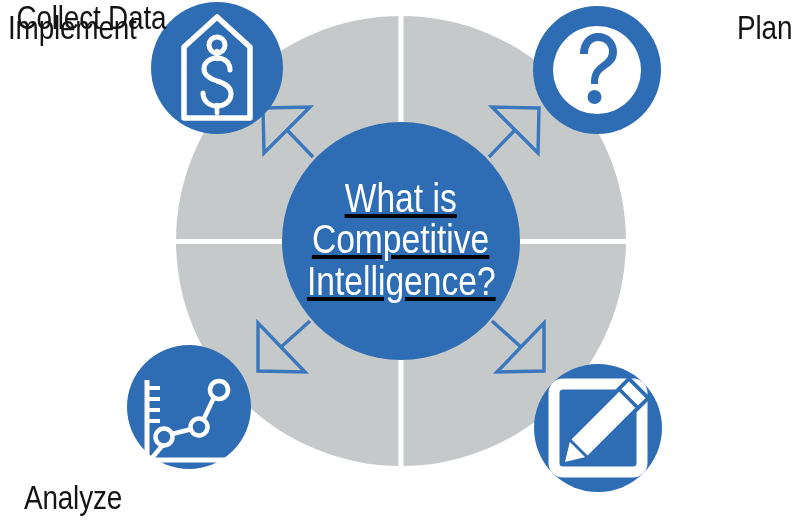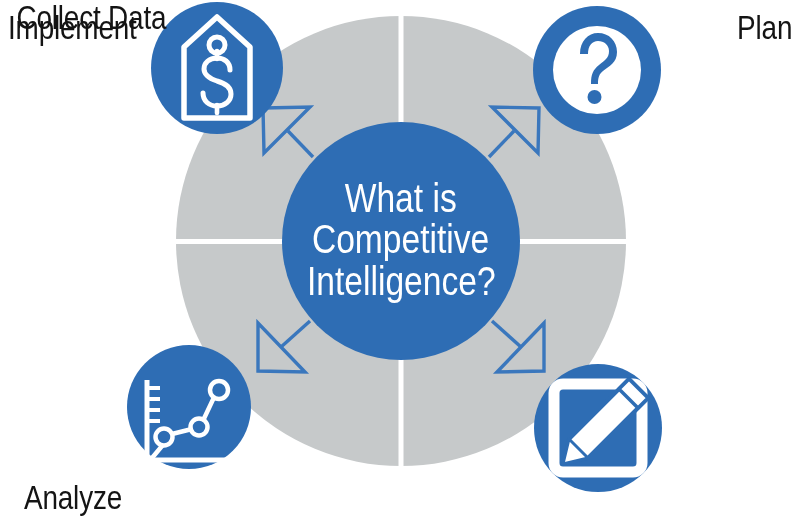--- a/index.html
+++ b/index.html
@@ -56,20 +56,21 @@
     position: absolute;
     left: 283px;
     top: 122px;
     width: 236px;
     height: 236px;
     display: flex;
     flex-direction: column;
     align-items: center;
     justify-content: center;
     pointer-events: none;
+    text-decoration: underline;
   }
   .center-line {
     font-family: "Liberation Sans", sans-serif;
     color: #ffffff;
     font-size: 40px;
     line-height: 1.03;
     text-align: center;
     white-space: nowrap;
     transform: scaleX(0.84);
     font-weight: 400;

